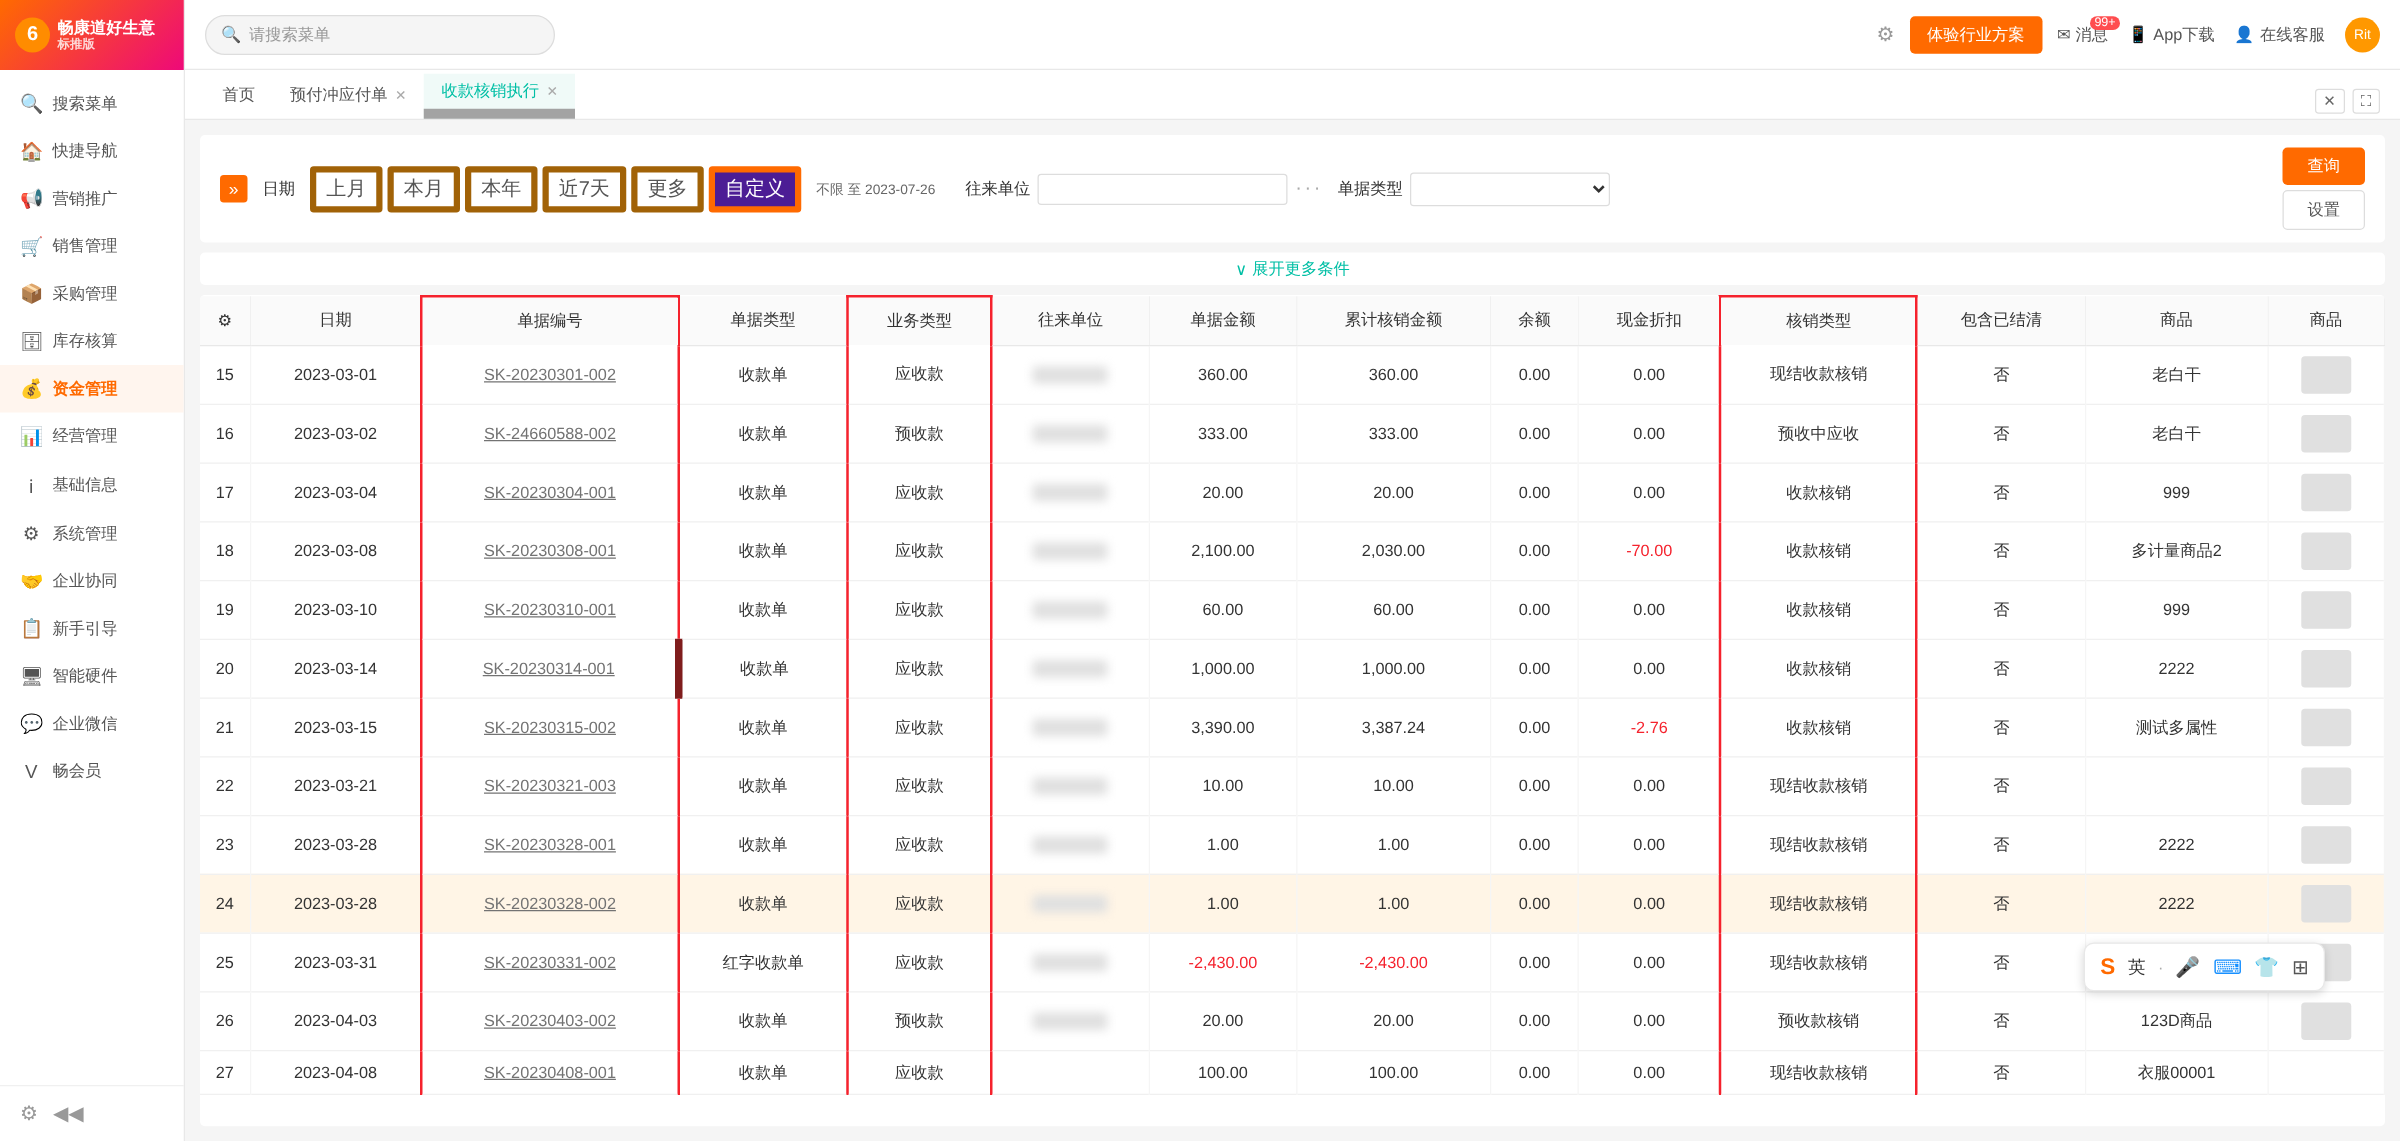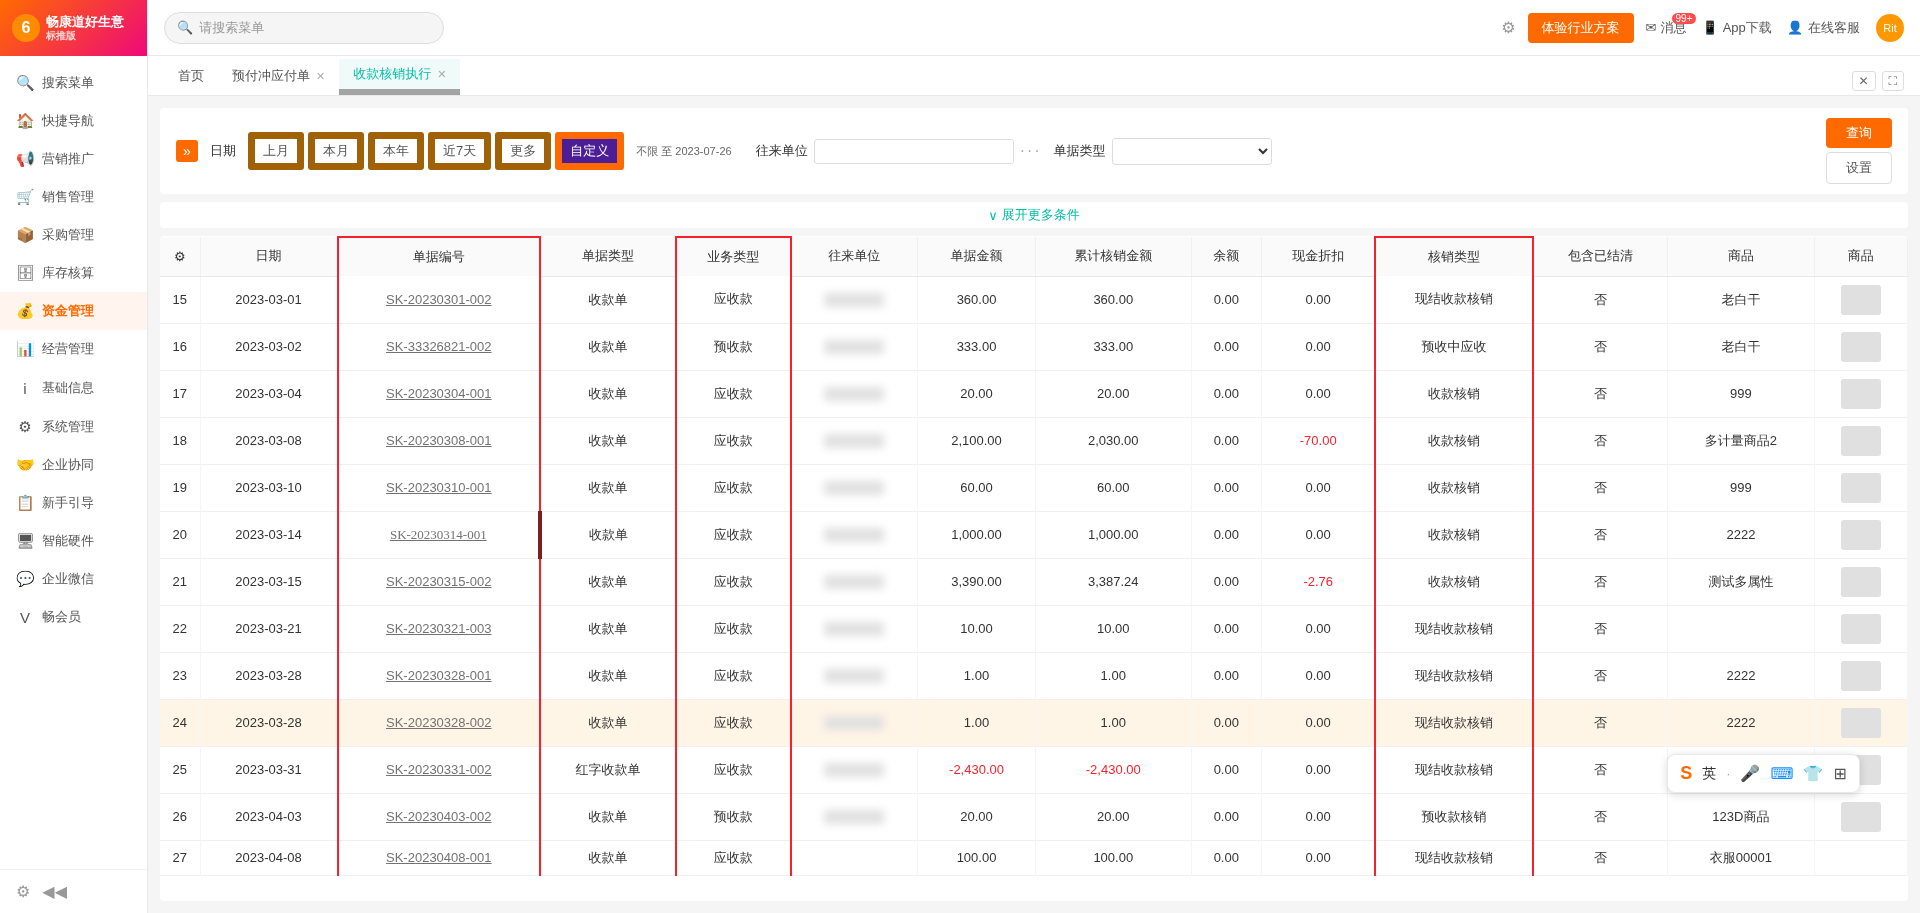--- a/index.html
+++ b/index.html
@@ -137,21 +137,21 @@
       padding: 0 14px;
       font-size: 13px;
       cursor: pointer;
       color: #555;
       border-bottom: 2px solid transparent;
       white-space: nowrap;
       gap: 6px;
     }
     .tab-item.active {
       color: #00bfa5;
-      border-bottom: 6px solid #a3a3a3;
+      border-bottom: 8px solid #a3a3a3;
       background: #f0faf8;
     }
     .tab-item .tab-close { font-size: 11px; color: #aaa; }
     .tab-bar-spacer { flex: 1; }
     .tab-bar-controls { display: flex; align-items: center; gap: 6px; padding-bottom: 4px; }
     .tab-bar-btn { background: none; border: 1px solid #ddd; border-radius: 3px; padding: 2px 6px; cursor: pointer; color: #666; font-size: 12px; }
 
     
     .content { flex: 1; overflow: hidden; display: flex; flex-direction: column; background: #f5f5f5; padding: 12px; gap: 8px; }
 
@@ -194,25 +194,25 @@
       color: #fff;
       width: 22px; height: 22px;
       display: flex; align-items: center; justify-content: center;
       cursor: pointer;
       font-size: 14px;
     }
     .filter-label { color: #333; font-size: 13px; font-weight: 500; }
     .filter-date-btns { display: flex; gap: 4px; }
     .filter-date-btn {
       padding: 3px 8px;
-      border: 7px solid #a16207;
+      border: 5px solid #a16207;
       border-radius: 3px;
       background: #fff;
       cursor: pointer;
-      font-size: 13px;
+      font-size: 16px;
       color: #555;
       font-family: inherit;
     }
     .filter-date-btn.custom {
       background: #4c1d95;
       color: #fff;
       border-color: #ff6a00;
     }
     .filter-date-range { font-size: 11px; color: #666; }
     .filter-separator { color: #ddd; }
@@ -541,21 +541,21 @@
       <td>0.00</td>
       <td>0.00</td>
       <td style="border-left:2px solid #f5222d;border-right:2px solid #f5222d;">现结收款核销</td>
       <td>否</td>
       <td>老白干</td>
       <td><span style="display:inline-block;width:40px;height:30px;background:#e0e0e0;vertical-align:middle;border-radius:3px;"></span></td>
     </tr>
               <tr>
       <td>16</td>
       <td>2023-03-02</td>
-      <td class="link" style="border-left:2px solid #f5222d;border-right:2px solid #f5222d;">SK-33326821-002</td>
+      <td class="link" style="border-left:2px solid #f5222d;border-right:2px solid #f5222d;">SK-24660588-002</td>
       <td>收款单</td>
       <td style="border-left:2px solid #f5222d;border-right:2px solid #f5222d;">预收款</td>
       <td><span class="blurred">&nbsp;&nbsp;&nbsp;&nbsp;&nbsp;&nbsp;&nbsp;&nbsp;</span></td>
       <td>333.00</td>
       <td>333.00</td>
       <td>0.00</td>
       <td>0.00</td>
       <td style="border-left:2px solid #f5222d;border-right:2px solid #f5222d;">预收中应收</td>
       <td>否</td>
       <td>老白干</td>
@@ -605,21 +605,21 @@
       <td>0.00</td>
       <td>0.00</td>
       <td style="border-left:2px solid #f5222d;border-right:2px solid #f5222d;">收款核销</td>
       <td>否</td>
       <td>999</td>
       <td><span style="display:inline-block;width:40px;height:30px;background:#e0e0e0;vertical-align:middle;border-radius:3px;"></span></td>
     </tr>
               <tr>
       <td>20</td>
       <td>2023-03-14</td>
-      <td class="link" style="border-left:2px solid #f5222d;border-right:4px solid #7f1d1d;font-family:Liberation Serif, serif;">SK-20230314-001</td>
+      <td class="link" style="border-left:2px solid #f5222d;border-right:6px solid #7f1d1d;">SK-20230314-001</td>
       <td>收款单</td>
       <td style="border-left:2px solid #f5222d;border-right:2px solid #f5222d;">应收款</td>
       <td><span class="blurred">&nbsp;&nbsp;&nbsp;&nbsp;&nbsp;&nbsp;&nbsp;&nbsp;</span></td>
       <td>1,000.00</td>
       <td>1,000.00</td>
       <td>0.00</td>
       <td>0.00</td>
       <td style="border-left:2px solid #f5222d;border-right:2px solid #f5222d;">收款核销</td>
       <td>否</td>
       <td>2222</td>

